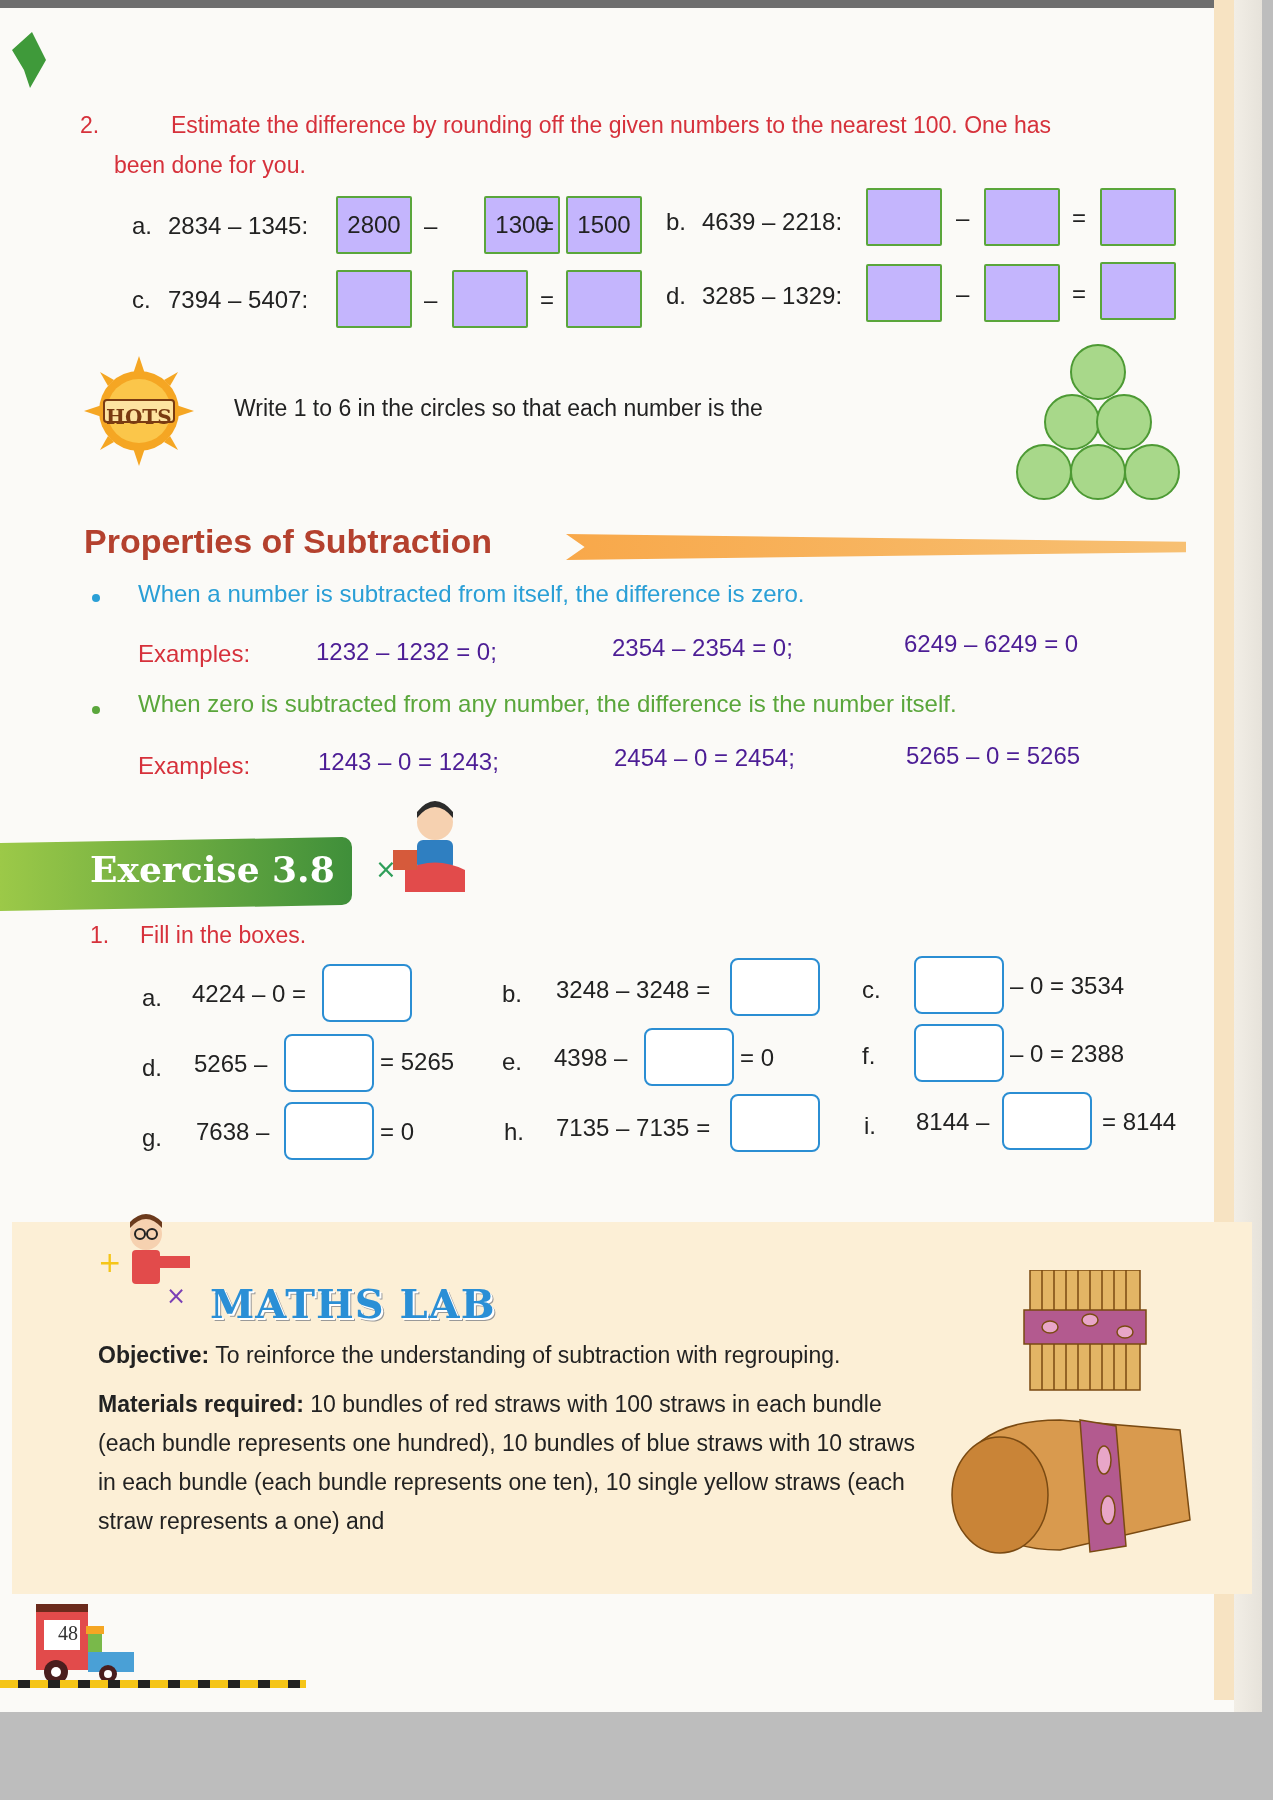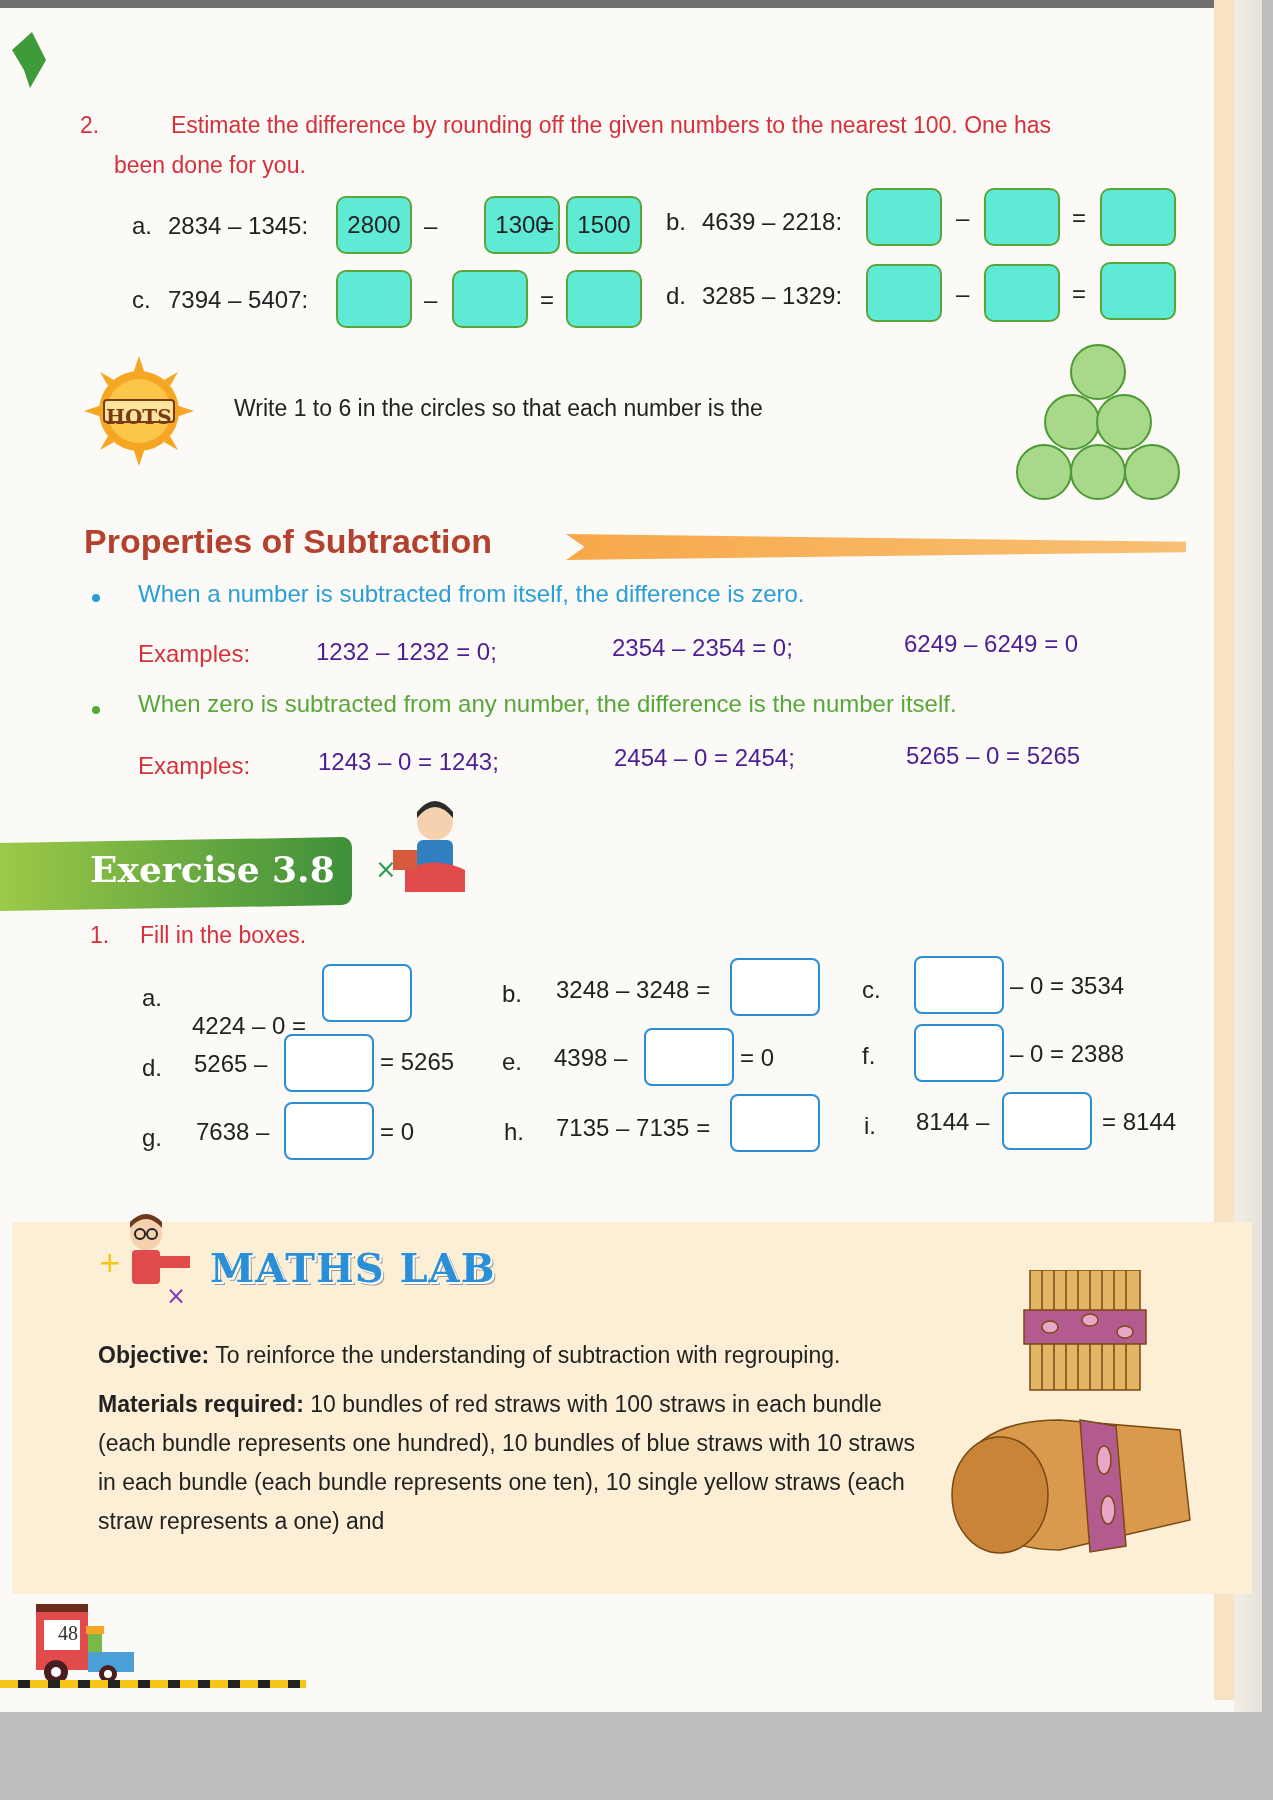--- a/index.html
+++ b/index.html
@@ -4,37 +4,37 @@
 <style>
   html,body{margin:0;padding:0;}
   body{width:1273px;height:1800px;position:relative;overflow:hidden;background:#bdbdbd;font-family:"Liberation Sans",sans-serif;}
   .page{position:absolute;left:0;top:0;width:1262px;height:1712px;background:#fbfaf7;}
   .page-edge{position:absolute;right:0;top:0;width:28px;height:1712px;background:linear-gradient(90deg,#f2eee6,#e6e2da);}
   .right-tab{position:absolute;right:28px;top:0;width:20px;height:1700px;background:#f7e3c2;}
   .topline{position:absolute;left:0;top:0;width:1262px;height:8px;background:#6e6e6e;}
   .corner-leaf{position:absolute;left:10px;top:30px;width:40px;height:60px;}
   .q{position:absolute;color:#d6313b;font-size:23px;line-height:38px;}
   .num-label{position:absolute;font-size:24px;color:#222;}
-  .gbox{position:absolute;width:76px;height:58px;border:2px solid #5aa63b;border-radius:10px;background:#5eead4;box-sizing:border-box;display:flex;align-items:center;justify-content:center;font-size:24px;color:#222;}
+  .gbox{position:absolute;width:76px;height:58px;border:2px solid #5aa63b;border-radius:2px;background:#c4b5fd;box-sizing:border-box;display:flex;align-items:center;justify-content:center;font-size:24px;color:#222;}
   .bbox{position:absolute;width:90px;height:58px;border:2px solid #2b8ed3;border-radius:8px;background:#fff;box-sizing:border-box;}
   .op{position:absolute;font-size:24px;color:#222;}
   .hots{position:absolute;left:84px;top:356px;width:110px;height:110px;}
   .hots-text{position:absolute;left:234px;top:388px;font-size:23px;line-height:40px;color:#222;width:700px;}
   .circle{position:absolute;width:56px;height:56px;border-radius:50%;background:#a8d88a;border:2px solid #4d9a34;box-sizing:border-box;}
   .section-title{position:absolute;left:84px;top:522px;font-size:34px;font-weight:bold;color:#b4412e;}
   .title-bar{position:absolute;left:566px;top:534px;width:620px;height:26px;background:linear-gradient(90deg,#f8a84a,#f7c073);clip-path:polygon(0 0,100% 30%,100% 70%,0 100%,3% 50%);}
   .bullet{position:absolute;font-size:24px;}
   .dot{position:absolute;width:8px;height:8px;border-radius:50%;}
   .ex-label{position:absolute;font-size:24px;color:#d6313b;}
   .ex-val{position:absolute;font-size:24px;color:#4c1d95;}
   .exercise-banner{position:absolute;left:0;top:840px;width:352px;height:68px;background:linear-gradient(90deg,#9cc948,#3f8f3a);border-radius:0 10px 10px 0;transform:skewY(-1deg);}
   .exercise-title{position:absolute;left:90px;top:848px;font-size:36px;font-weight:bold;color:#fff;font-family:"DejaVu Serif",serif;}
   .girl{position:absolute;left:365px;top:800px;width:110px;height:100px;}
   .lab{position:absolute;left:12px;top:1222px;width:1240px;height:372px;background:#fcefd6;}
-  .lab-logo{position:absolute;left:210px;top:1244px;}
+  .lab-logo{position:absolute;left:210px;top:1280px;}
   .lab-maths{font-size:40px;font-weight:bold;font-family:"DejaVu Serif",serif;letter-spacing:1px;}
   .lab-activity{font-size:58px;font-weight:bold;font-family:"DejaVu Sans",sans-serif;letter-spacing:-2px;margin-top:-6px;}
   .lab-text{position:absolute;left:98px;top:1336px;width:830px;font-size:23px;line-height:39px;color:#222;}
   .lab-text b{font-weight:bold;}
   .straws{position:absolute;left:940px;top:1270px;width:260px;height:290px;}
   .train{position:absolute;left:28px;top:1600px;width:120px;height:90px;}
   .track{position:absolute;left:0;top:1680px;width:306px;height:8px;background:repeating-linear-gradient(90deg,#f5c518 0 18px,#222 18px 30px);}
 </style>
 </head>
 <body>
@@ -135,21 +135,21 @@
     <rect x="52" y="40" width="36" height="30" rx="6" fill="#2f7fc1"></rect>
     <path d="M40 70 Q70 55 100 70 L100 92 L40 92Z" fill="#e24b4b"></path>
     <rect x="28" y="50" width="24" height="20" fill="#d65a3b"></rect>
     <text x="10" y="78" font-size="26" fill="#2f9f5a" font-family="DejaVu Sans, sans-serif">×</text>
   </svg>
 
   <div class="q" style="left:90px;top:916px;">1.</div>
   <div class="q" style="left:140px;top:916px;">Fill in the boxes.</div>
 
   <div class="num-label" style="left:142px;top:984px;">a.</div>
-  <div class="num-label" style="left:192px;top:980px;margin-top:32px;">4224 – 0 =</div>
+  <div class="num-label" style="left:192px;top:980px;">4224 – 0 =</div>
   <div class="bbox" style="left:322px;top:964px;"></div>
   <div class="num-label" style="left:502px;top:980px;">b.</div>
   <div class="num-label" style="left:556px;top:976px;">3248 – 3248 =</div>
   <div class="bbox" style="left:730px;top:958px;"></div>
   <div class="num-label" style="left:862px;top:976px;">c.</div>
   <div class="bbox" style="left:914px;top:956px;"></div>
   <div class="num-label" style="left:1010px;top:972px;">– 0 = 3534</div>
 
   <div class="num-label" style="left:142px;top:1054px;">d.</div>
   <div class="num-label" style="left:194px;top:1050px;">5265 –</div>

